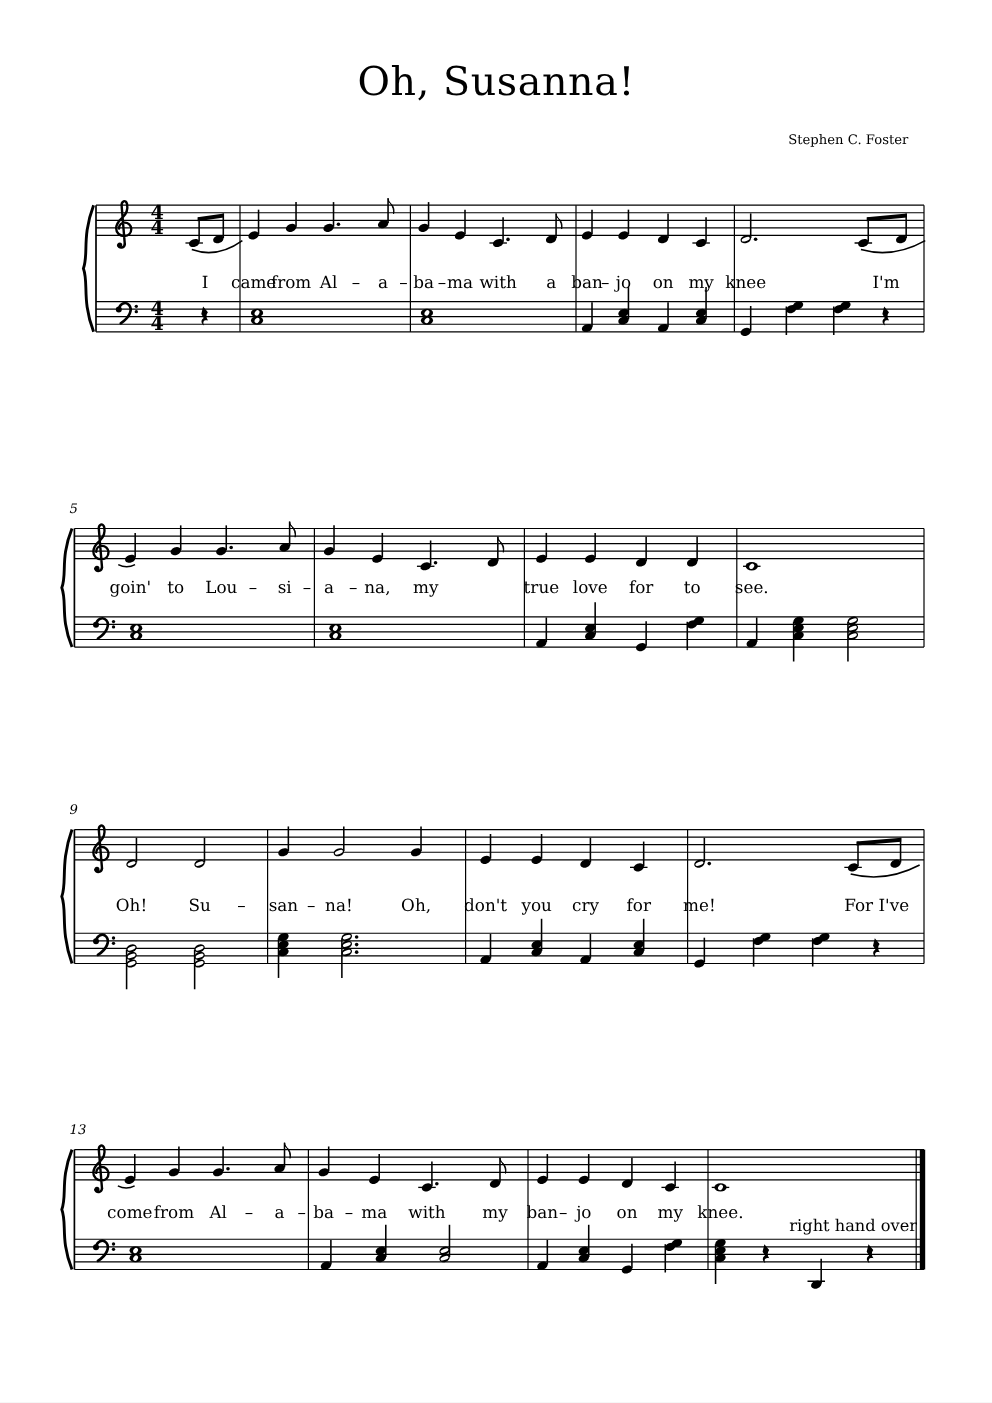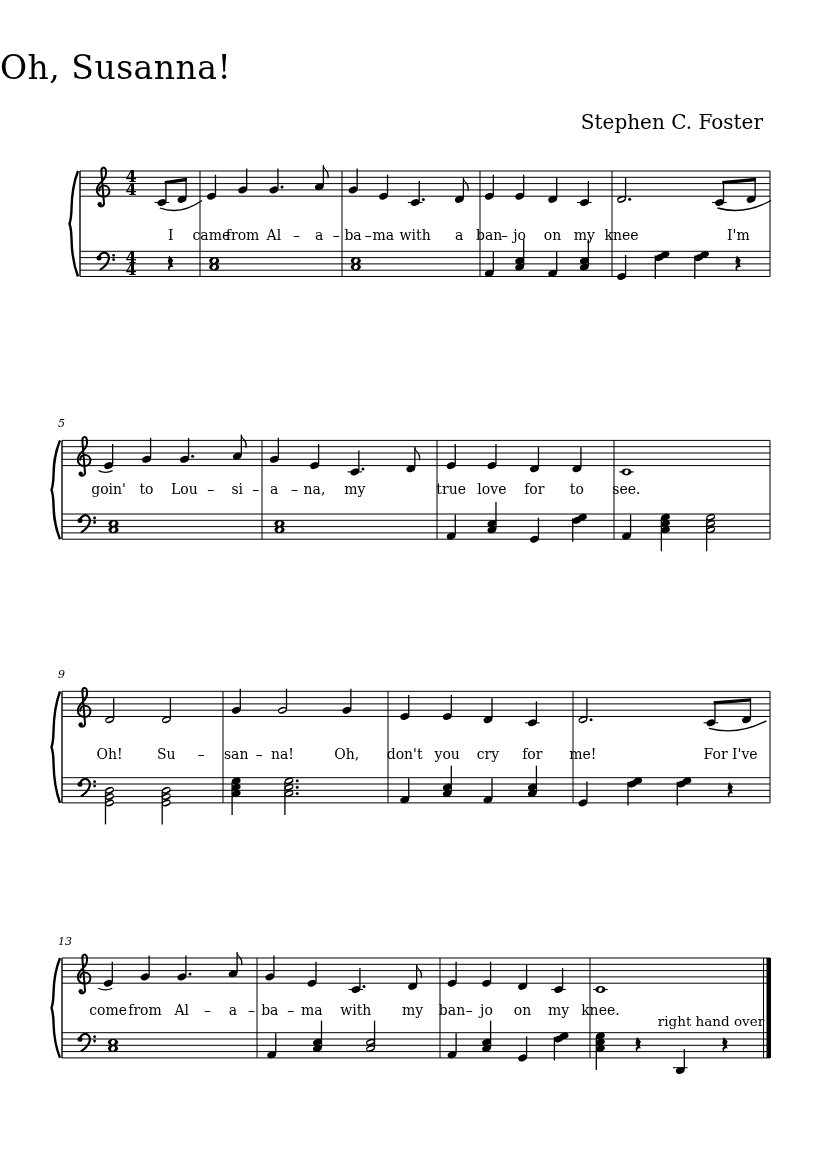--- a/index.html
+++ b/index.html
@@ -2,25 +2,25 @@
 <html><head>
 <meta charset="utf-8">
 <style>
   html,body{margin:0;padding:0;background:#e8e8e8;}
   .page{
     position:relative;width:827px;height:1169px;background:#ffffff;
     font-family:"DejaVu Serif","Liberation Serif",serif;color:#000;
     margin:0 auto;overflow:hidden;
   }
   .title{
-    position:absolute;top:48px;left:0;width:100%;text-align:left;
+    position:absolute;top:48px;left:0;width:100%;text-align:center;
     font-size:33px;font-weight:400;letter-spacing:0.5px;
   }
   .composer{
-    position:absolute;top:110px;right:64px;font-size:20px;
+    position:absolute;top:110px;right:70px;font-size:11px;
   }
   svg text{font-family:"DejaVu Serif","Liberation Serif",serif;}
   .lyric{font-size:14px;}
   .mnum{font-size:11px;font-style:italic;}
   .annot{font-size:13.5px;}
   .tsig{font-size:16px;font-weight:bold;}
 </style>
 </head>
 <body>
 

